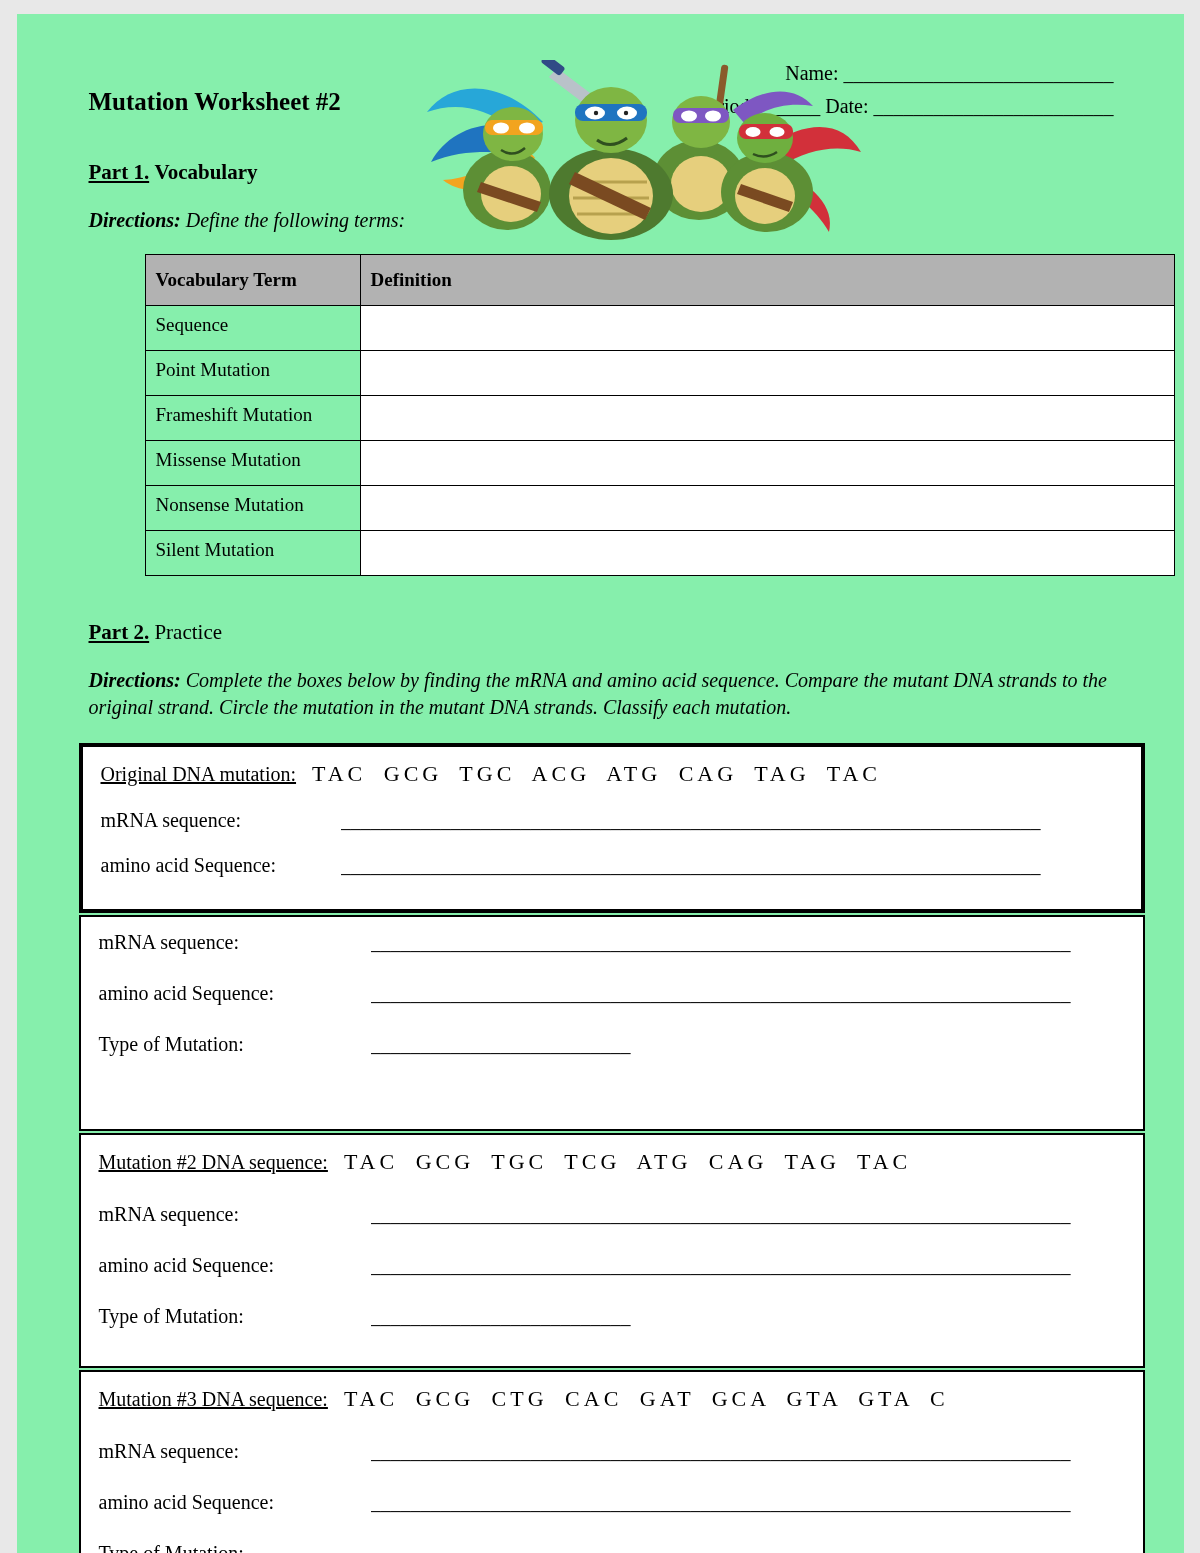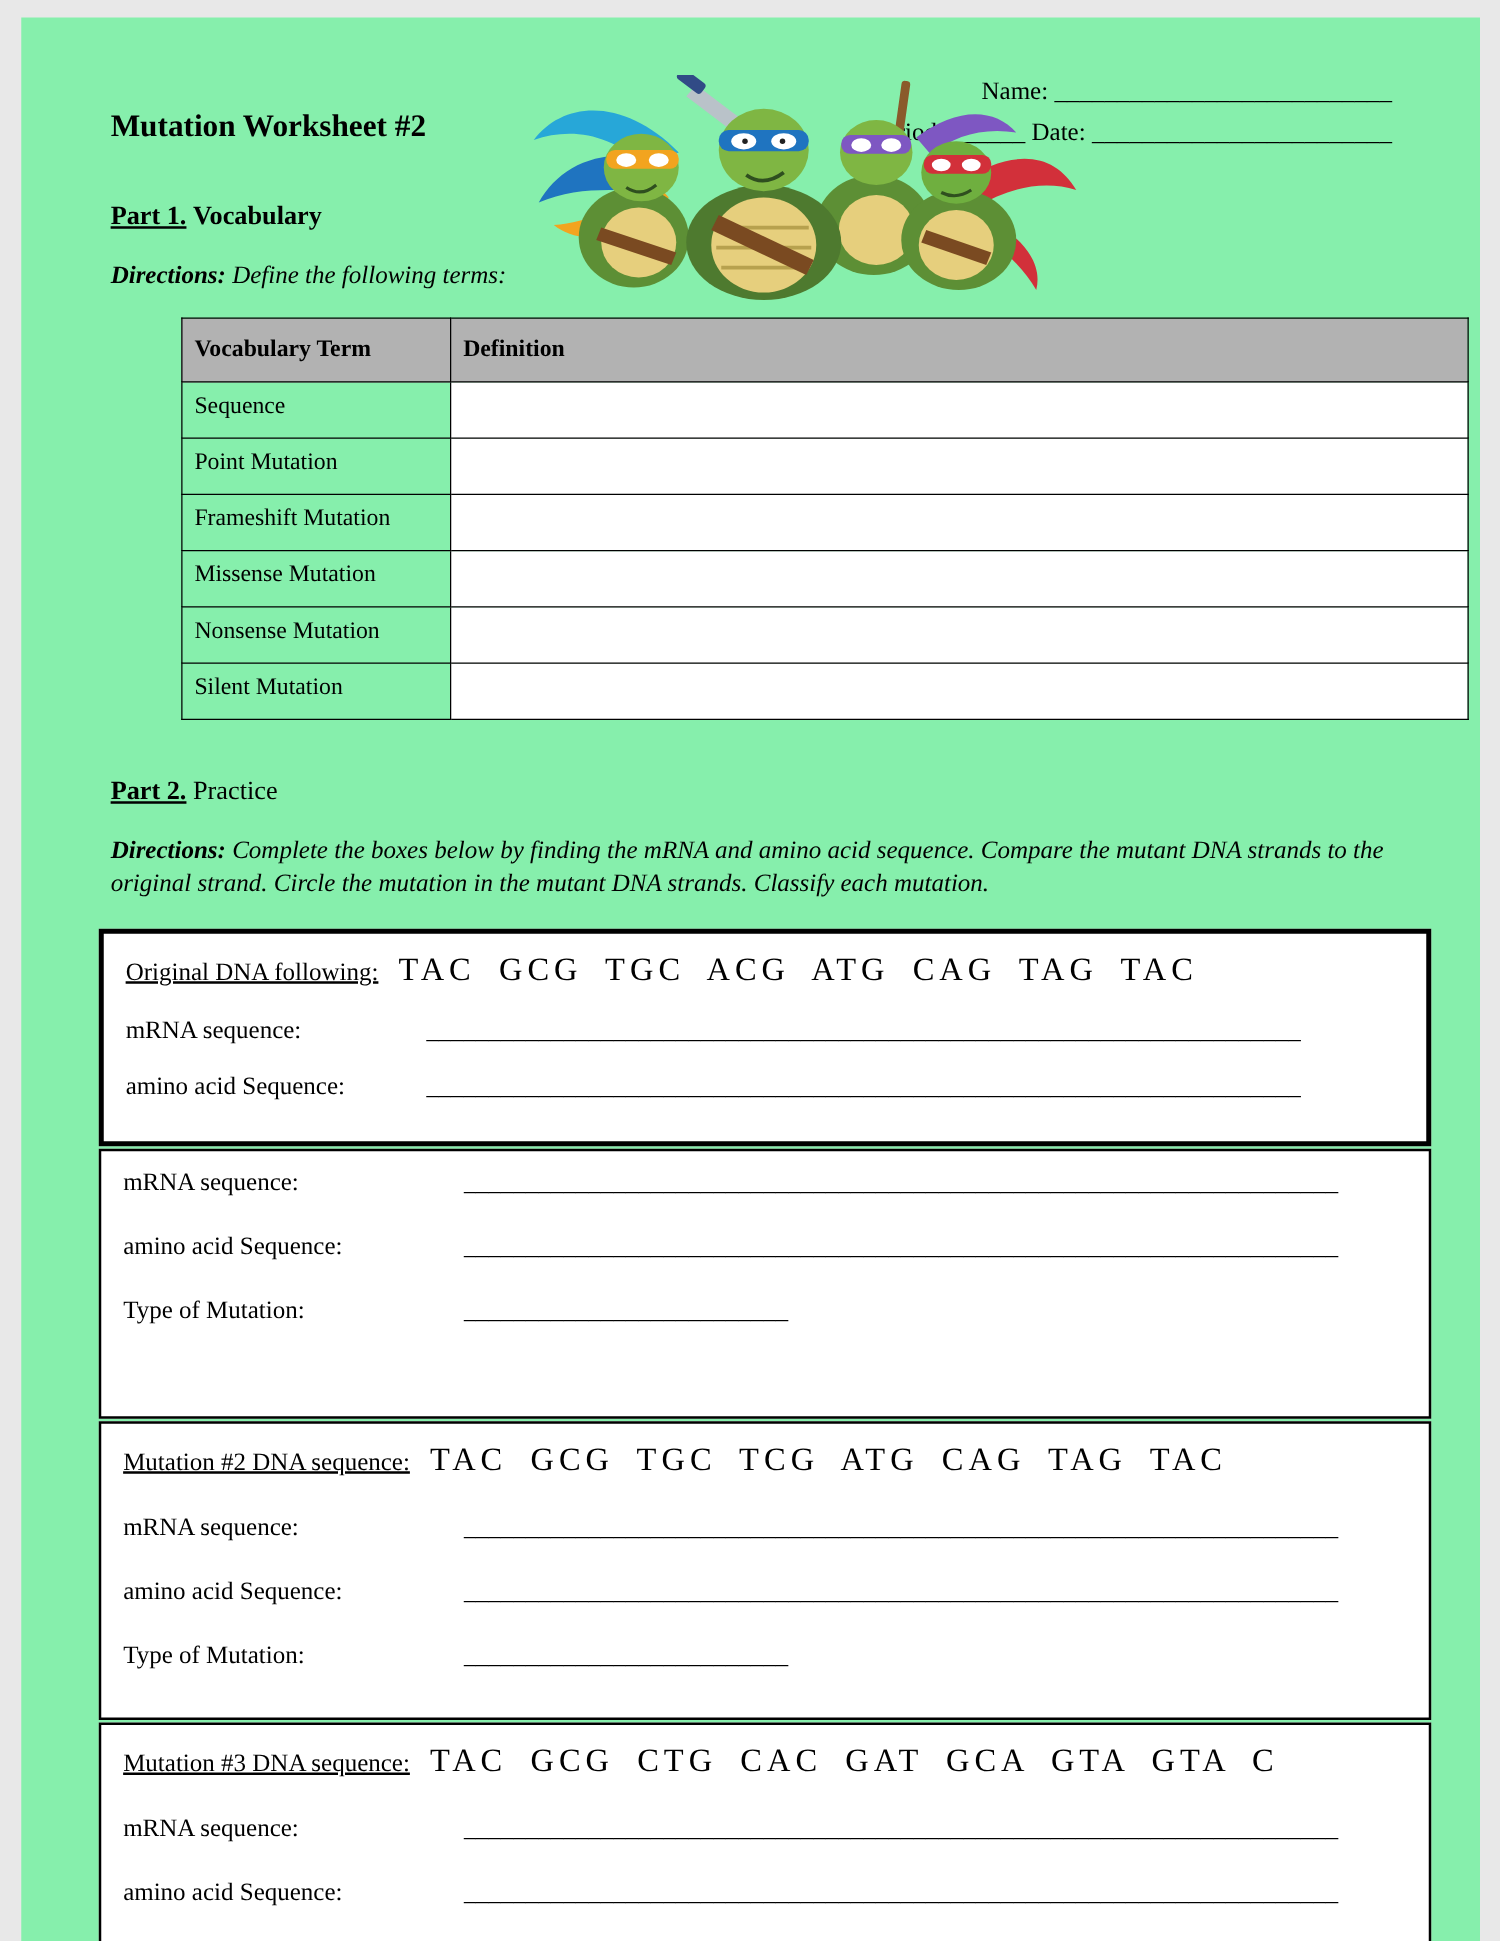--- a/index.html
+++ b/index.html
@@ -37,21 +37,21 @@
   .boxes { margin:22px 0 0 -10px; width:1066px; }
   .seq-box { border:2px solid #000; padding:14px 28px 10px 18px; background:#fff; }
   .seq-box.original { border-width:4px; min-height:147px; }
   .seq-box.mutation { margin-top:2px; min-height:216px; }
   .seq-box.last { min-height:264px; }
 
   .box-row { display:flex; align-items:baseline; margin-bottom:22px; }
   .seq-box.mutation .box-row { margin-bottom:28px; }
 
   .seq-label { font-size:20px; text-decoration:underline; white-space:nowrap; margin-right:16px; flex:none; }
-  .sequence { font-size:26px; letter-spacing:4px; word-spacing:8px; white-space:nowrap; }
+  .sequence { font-size:22px; letter-spacing:4px; word-spacing:8px; white-space:nowrap; }
 
   .field-label { font-size:20px; flex:none; width:240px; }
   .seq-box.mutation .field-label { width:272px; }
   .blank { font-size:20px; white-space:nowrap; overflow:hidden; flex:0 1 auto; min-width:0; }
   .blank.short { flex:none; }
 </style>
 </head>
 <body>
 
 <div class="page">
@@ -192,21 +192,21 @@
 
     <p class="directions">
       <span class="dlabel">Directions:</span>
       <span>Complete the boxes below by finding the mRNA and amino acid sequence.  Compare the mutant DNA strands to the original strand.  Circle the mutation in the mutant DNA strands. Classify each mutation.</span>
     </p>
 
     <div class="boxes">
 
       <div class="seq-box original">
         <div class="box-row">
-          <span class="seq-label">Original DNA following:</span>
+          <span class="seq-label">Original DNA mutation:</span>
           <span class="sequence">TAC GCG TGC ACG ATG CAG TAG TAC</span>
         </div>
         <div class="box-row">
           <span class="field-label">mRNA sequence:</span>
           <span class="blank">______________________________________________________________________</span>
         </div>
         <div class="box-row">
           <span class="field-label">amino acid Sequence:</span>
           <span class="blank">______________________________________________________________________</span>
         </div>

